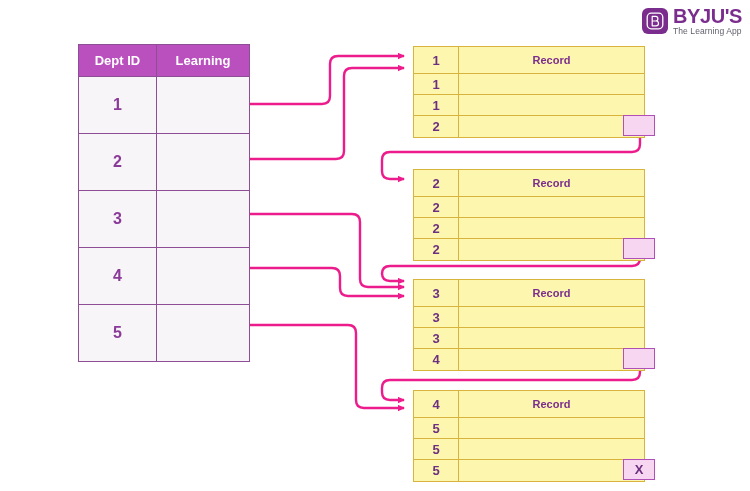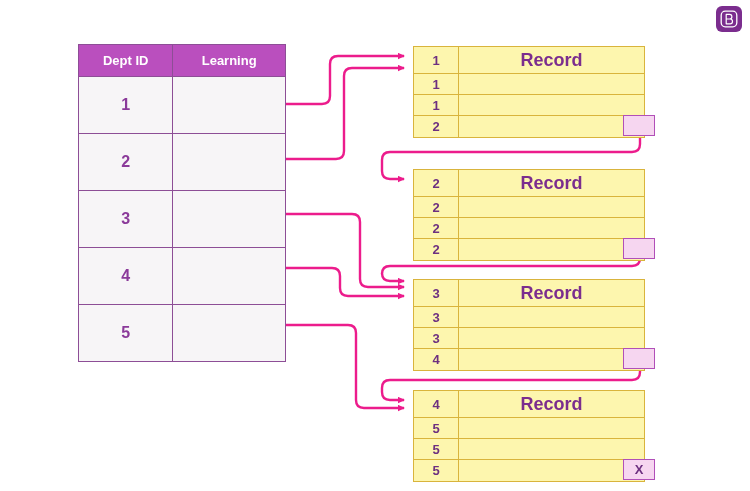--- a/index.html
+++ b/index.html
@@ -52,21 +52,21 @@
     color: #5f5f6b;
     display: block;
     margin-top: 1px;
     letter-spacing: 0.1px;
   }
   
   .index-table {
     position: absolute;
     left: 78px;
     top: 44px;
-    width: 208px;
+    width: 172px;
     border-collapse: collapse;
     border: 1px solid #8d4e96;
   }
   .index-table th {
     background: #BA4FBE;
     color: #ffffff;
     font-size: 13px;
     font-weight: bold;
     height: 29px;
     border: 1px solid #8d4e96;
@@ -109,21 +109,21 @@
     font-size: 13px;
     font-weight: bold;
     color: #6d3080;
     box-sizing: border-box;
   }
   .bval {
     flex: 1 1 auto;
     display: flex;
     align-items: center;
     justify-content: center;
-    font-size: 18px;
+    font-size: 11px;
     font-weight: bold;
     color: #7B2D8E;
     box-sizing: border-box;
   }
   .bptr {
     position: absolute;
     right: -11px;
     top: -1px;
     width: 32px;
     height: 21px;
@@ -167,20 +167,24 @@
   </g>
 </svg>
 
 <div class="logo">
   <div class="logo-mark">
     <svg width="18" height="18" viewBox="0 0 18 18">
       <rect x="1.2" y="1.2" width="15.6" height="15.6" rx="4" fill="none" stroke="#ffffff" stroke-width="1.3"></rect>
       <path d="M6.2 4.4 h3.4 a2.3 2.3 0 0 1 0 4.6 h-3.4 z M6.2 9 h3.9 a2.4 2.4 0 0 1 0 4.8 h-3.9 z" fill="none" stroke="#ffffff" stroke-width="1.2" stroke-linejoin="round"></path>
     </svg>
   </div>
+  <div class="logo-text">
+    <span class="logo-word">BYJU'S</span>
+    <span class="logo-tag">The Learning App</span>
+  </div>
 </div>
 
 <table class="index-table">
   <thead>
     <tr>
       <th>Dept ID</th>
       <th>Learning</th>
     </tr>
   </thead>
   <tbody>

